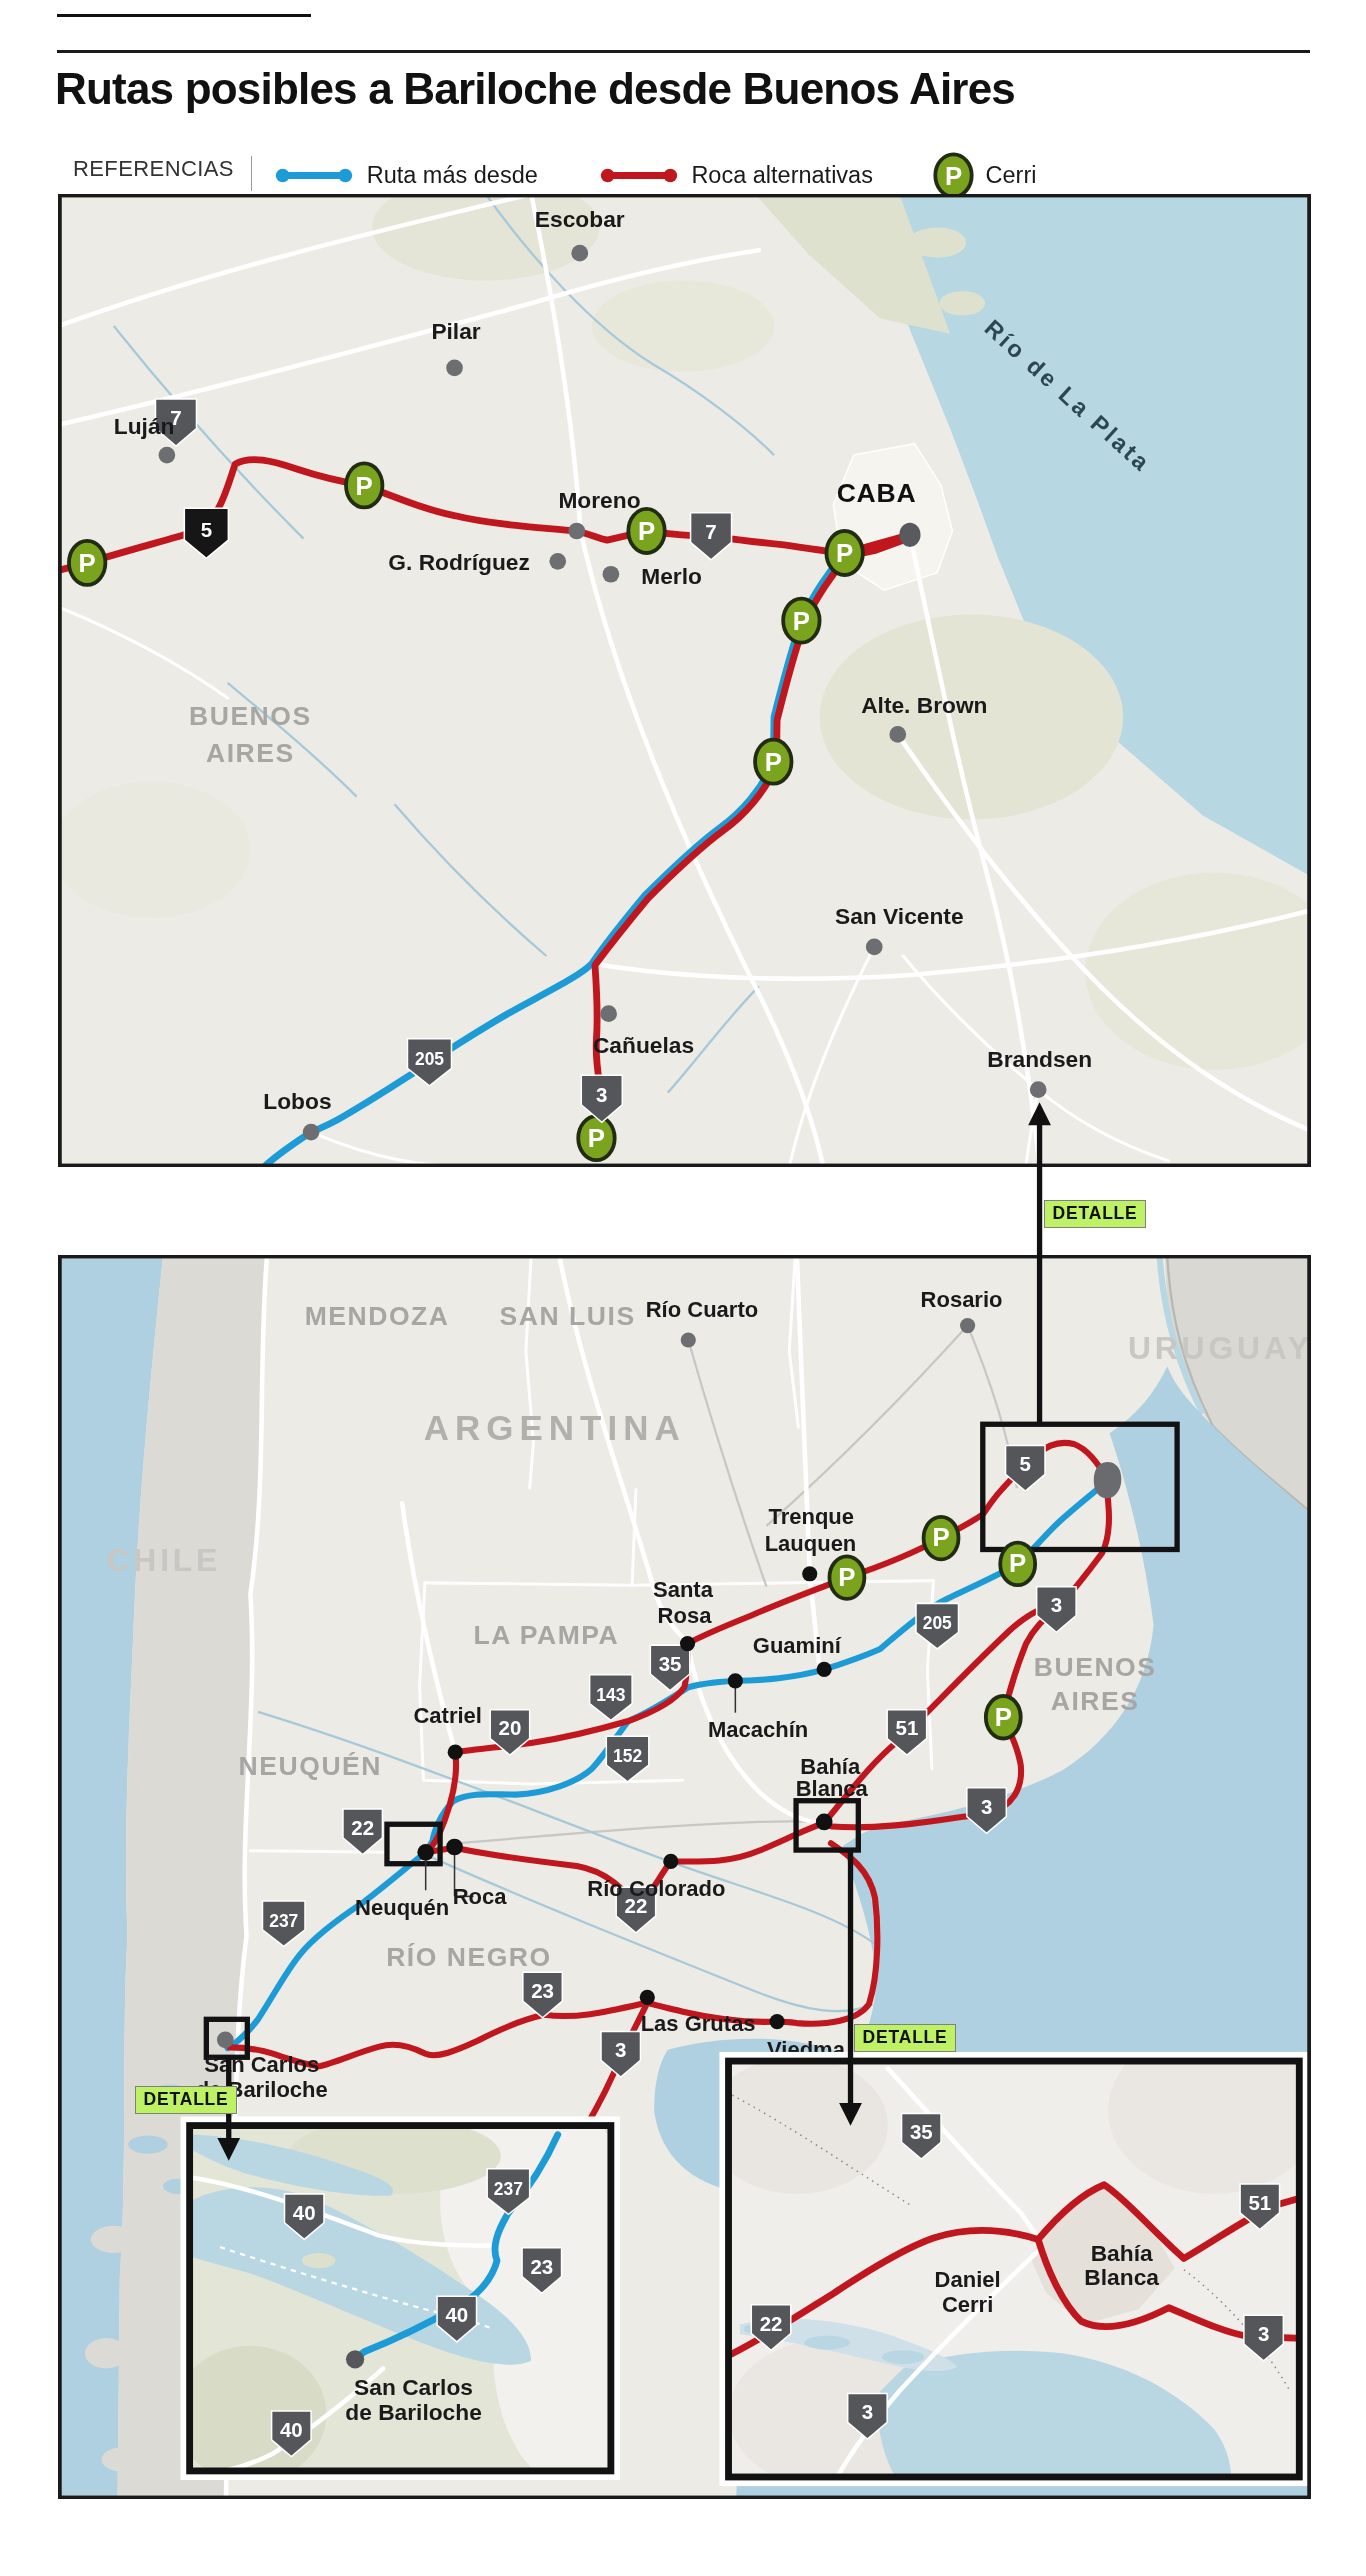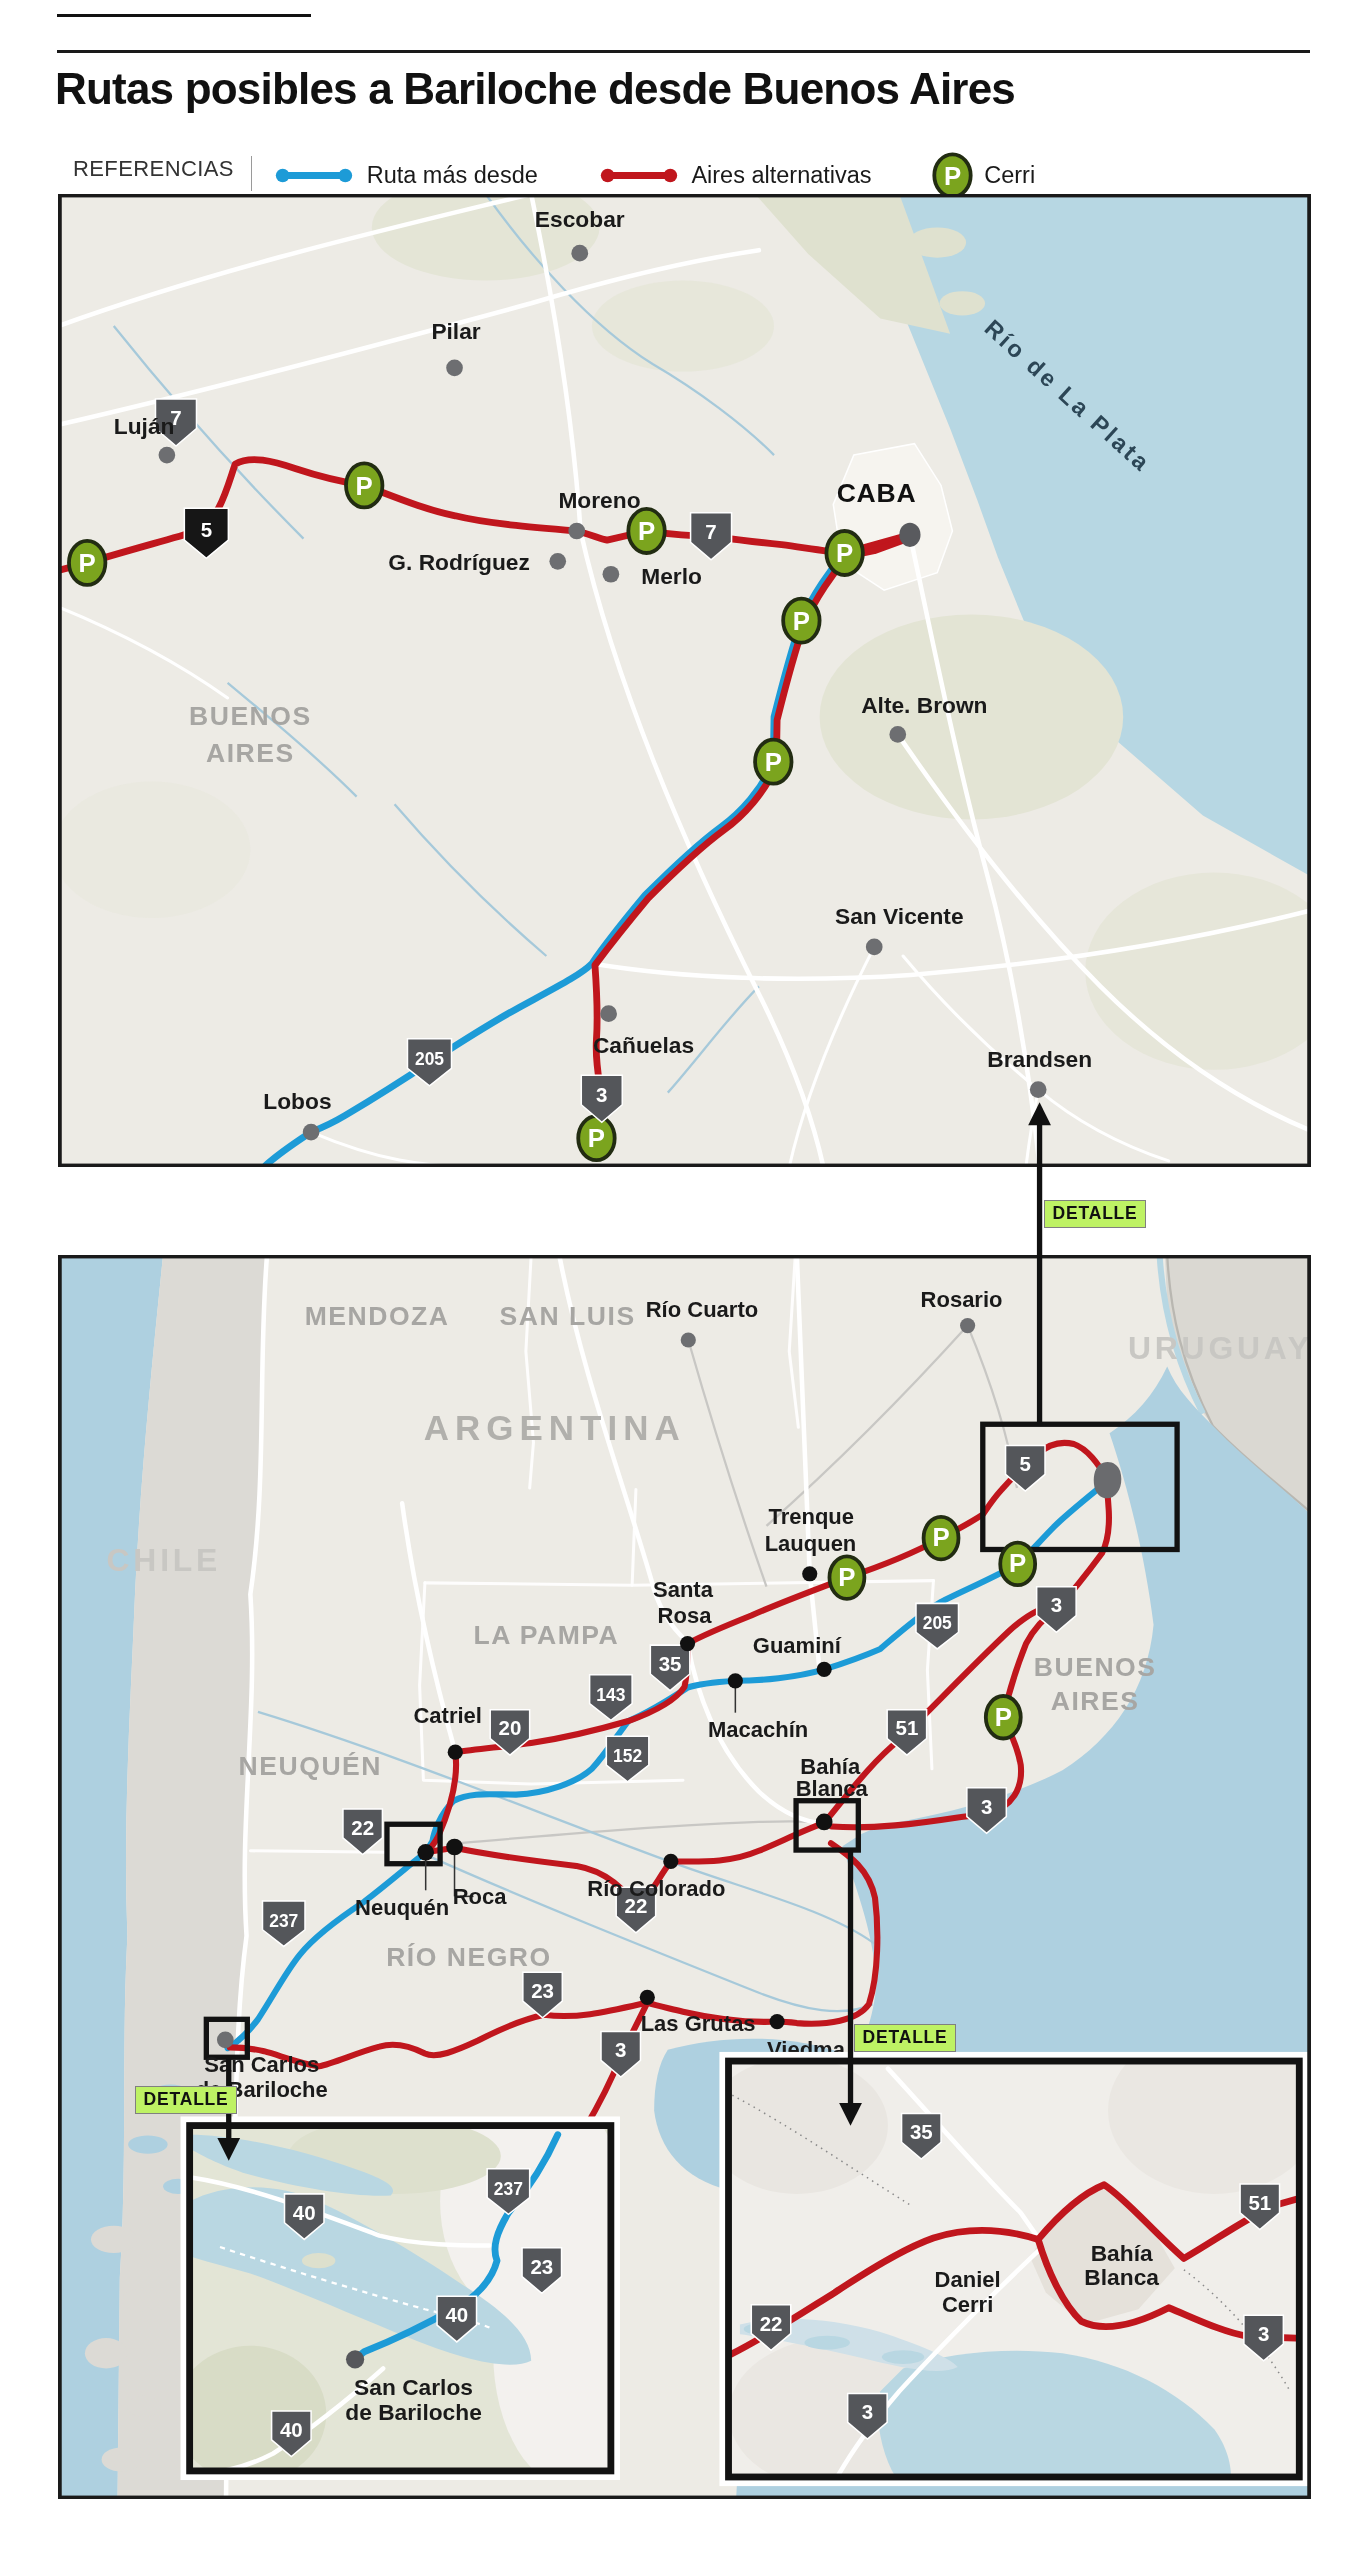--- a/index.html
+++ b/index.html
@@ -68,21 +68,21 @@
           <circle cx="96" cy="15" r="9" fill="#1d9bd7"></circle>
       </svg>
       <span class="lbl">Ruta más desde</span>
     </span>
     <span class="item">
       <svg width="84" height="23" viewBox="0 0 110 30" style="position:static">
         <line x1="14" y1="15" x2="96" y2="15" stroke="#c0161d" stroke-width="9"></line>
         <circle cx="14" cy="15" r="9" fill="#c0161d"></circle>
           <circle cx="96" cy="15" r="9" fill="#c0161d"></circle>
       </svg>
-      <span class="lbl">Aires alternativas</span>
+      <span class="lbl">Roca alternativas</span>
     </span>
     <span class="item">
       <svg width="43" height="47" viewBox="0 0 56 62" style="position:static">
         <g class="toll">
             <ellipse cx="28" cy="31" rx="24" ry="28"></ellipse>
         <text x="28" y="43">P</text>
           </g>
       </svg>
       <span class="lbl">Cerri</span>
     </span>

